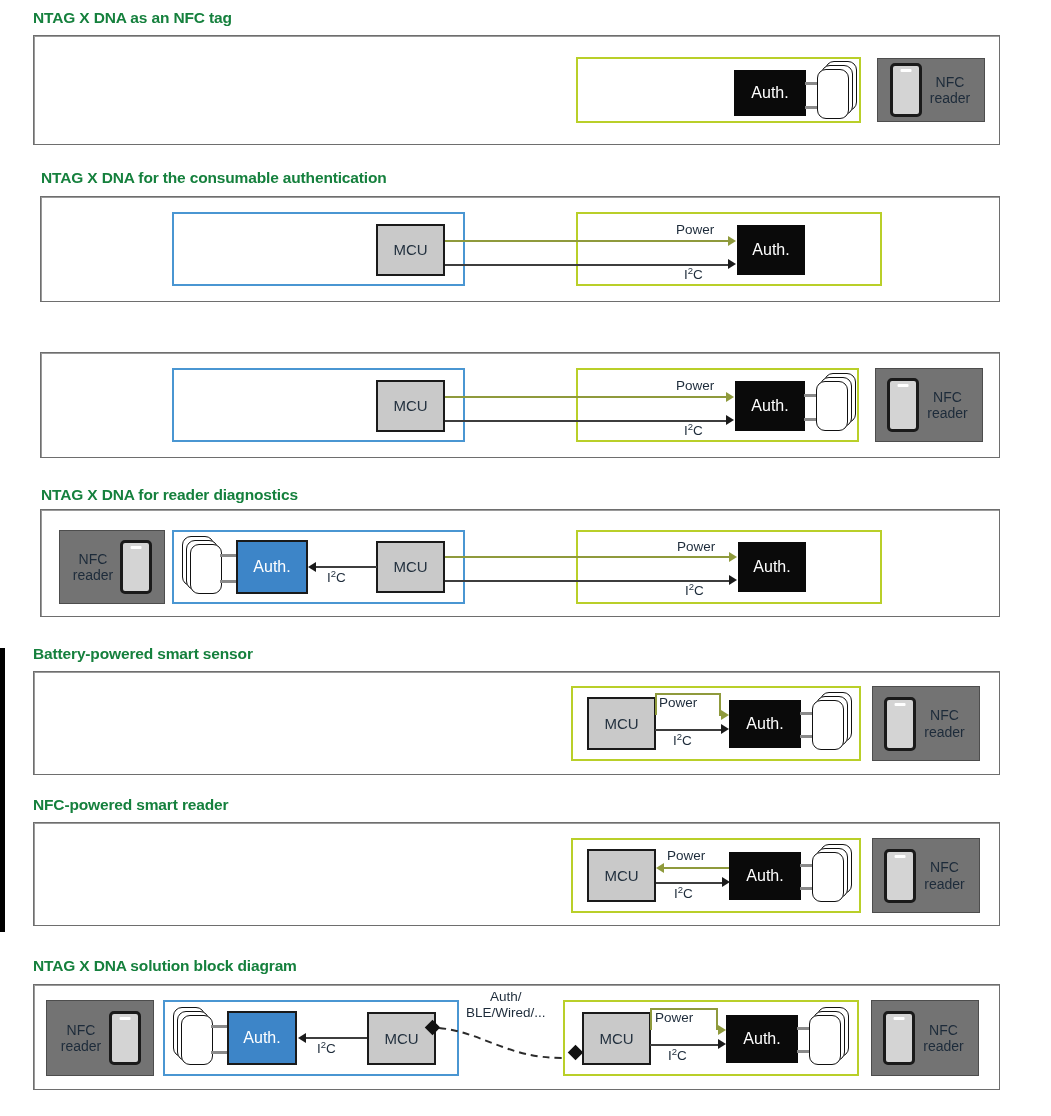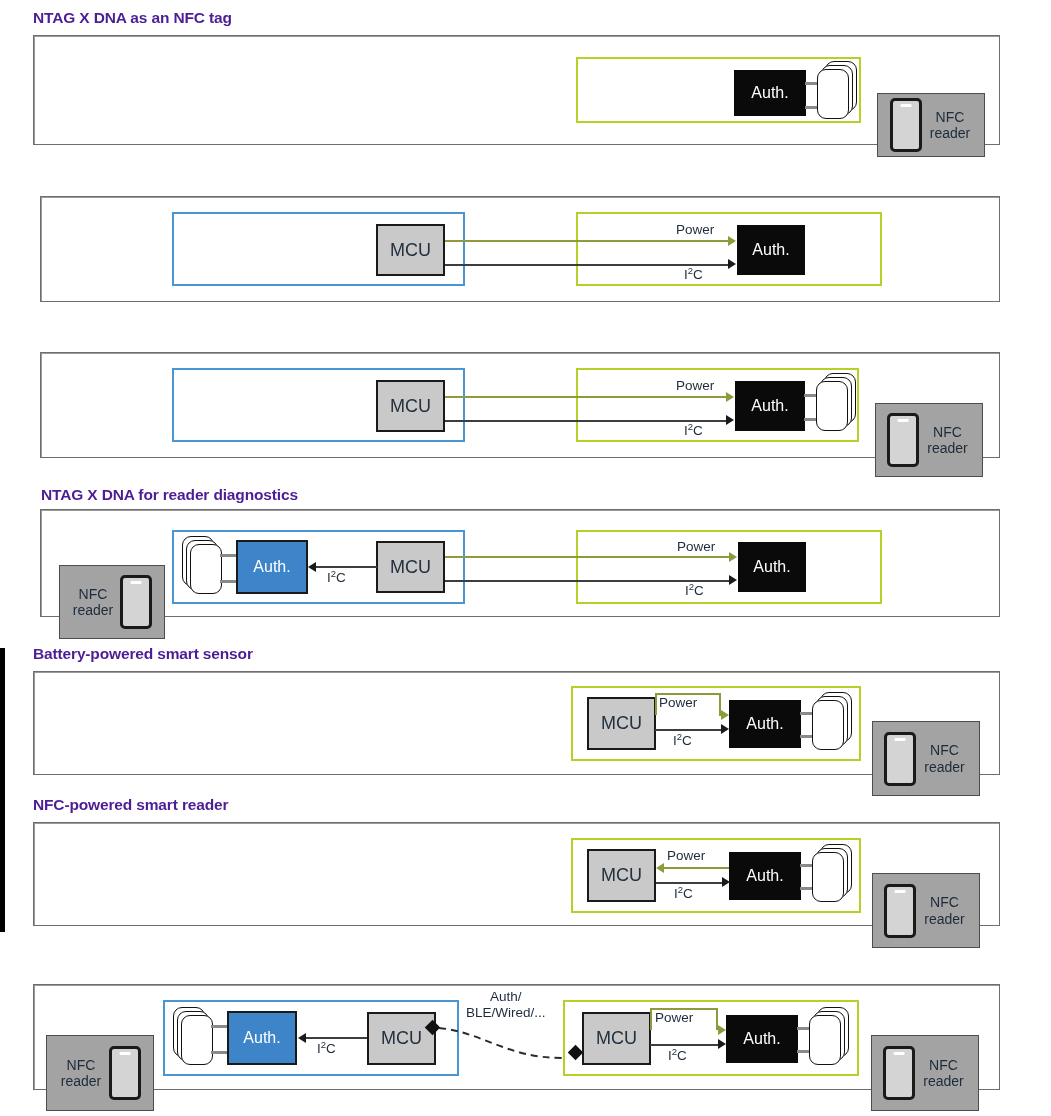--- a/index.html
+++ b/index.html
@@ -9,21 +9,21 @@
     -webkit-font-smoothing:antialiased;
   }
   .page{position:absolute;left:0;top:0;width:1051px;height:1116px;overflow:hidden;}
 
   
   .left-bar{position:absolute;left:0;width:5px;background:#000;}
 
   
   .sec-title{
     position:absolute;
-    font-size:15.5px;font-weight:bold;color:#4c1d95;
+    font-size:15.5px;font-weight:bold;color:#15803d;
     letter-spacing:-0.15px;white-space:nowrap;
   }
 
   
   .panel{
     position:absolute;
     background:#ffffff;
     border:1px solid #6e6e6e;
     box-sizing:border-box;
     box-shadow:1px 1px 0 0 #9a9a9a inset;
@@ -31,32 +31,32 @@
 
   
   .frame{position:absolute;box-sizing:border-box;background:transparent;}
   .frame.green{border:2.5px solid #b9cf29;}
   .frame.blue{border:2.5px solid #4a96d2;}
 
   
   .blk{
     position:absolute;box-sizing:border-box;
     display:flex;align-items:center;justify-content:center;
-    font-size:18px;color:#1d2b3a;border:2px solid #1a1a1a;
+    font-size:15px;color:#1d2b3a;border:2px solid #1a1a1a;
     text-align:center;line-height:1.05;
   }
   .blk.mcu{background:#c9c9c9;color:#23313f;}
   .blk.auth-black{background:#0a0a0a;color:#ffffff;font-size:16px;border:none;}
   .blk.auth-blue{background:#3d85c8;color:#ffffff;font-size:16px;border:2px solid #1a1a1a;}
 
   
   .reader{
     position:absolute;box-sizing:border-box;
-    background:#a3a3a3;border:1.5px solid #4d4d4d;
-    display:flex;align-items:center;margin-top:35px;
+    background:#737373;border:1.5px solid #4d4d4d;
+    display:flex;align-items:center;
   }
   .reader .rtxt{
     font-size:14px;color:#1d2b3a;line-height:1.15;text-align:center;
     flex:1 1 auto;
   }
   .phone{
     position:relative;flex:0 0 auto;
     border:3px solid #1a1a1a;border-radius:5px;
     background:#d4d4d4;
   }
@@ -121,20 +121,21 @@
   </div>
 
   <div class="reader" style="left:877px;top:58px;width:108px;height:64px;padding:0 6px;">
     <div class="phone" style="width:26px;height:48px;margin-left:6px;"></div>
     <div class="rtxt">
       <span>NFC</span><br>
       <span>reader</span>
     </div>
   </div>
 
+  <div class="sec-title" style="left:41px;top:169px;">NTAG X DNA for the consumable authentication</div>
   <div class="panel" style="left:40px;top:196px;width:960px;height:106px;"></div>
 
   <div class="frame blue" style="left:172px;top:212px;width:293px;height:74px;"></div>
   <div class="frame green" style="left:576px;top:212px;width:306px;height:74px;"></div>
 
   <div class="blk mcu" style="left:376px;top:224px;width:69px;height:52px;">MCU</div>
   <div class="blk auth-black" style="left:737px;top:225px;width:68px;height:50px;">Auth.</div>
 
   <div class="wire h pw" style="left:445px;top:240px;width:283px;"></div>
   <div class="arrow r pw" style="left:728px;top:236px;"></div>
@@ -285,20 +286,21 @@
   </div>
 
   <div class="reader" style="left:872px;top:838px;width:108px;height:75px;padding:0 6px;">
     <div class="phone" style="width:26px;height:48px;margin-left:5px;"></div>
     <div class="rtxt">
       <span>NFC</span><br>
       <span>reader</span>
     </div>
   </div>
 
+  <div class="sec-title" style="left:33px;top:957px;">NTAG X DNA solution block diagram</div>
   <div class="panel" style="left:33px;top:984px;width:967px;height:106px;"></div>
 
   <div class="reader" style="left:46px;top:1000px;width:108px;height:76px;padding:0 6px;">
     <div class="rtxt">
       <span>NFC</span><br>
       <span>reader</span>
     </div>
     <div class="phone" style="width:26px;height:48px;margin-right:6px;"></div>
   </div>
 

